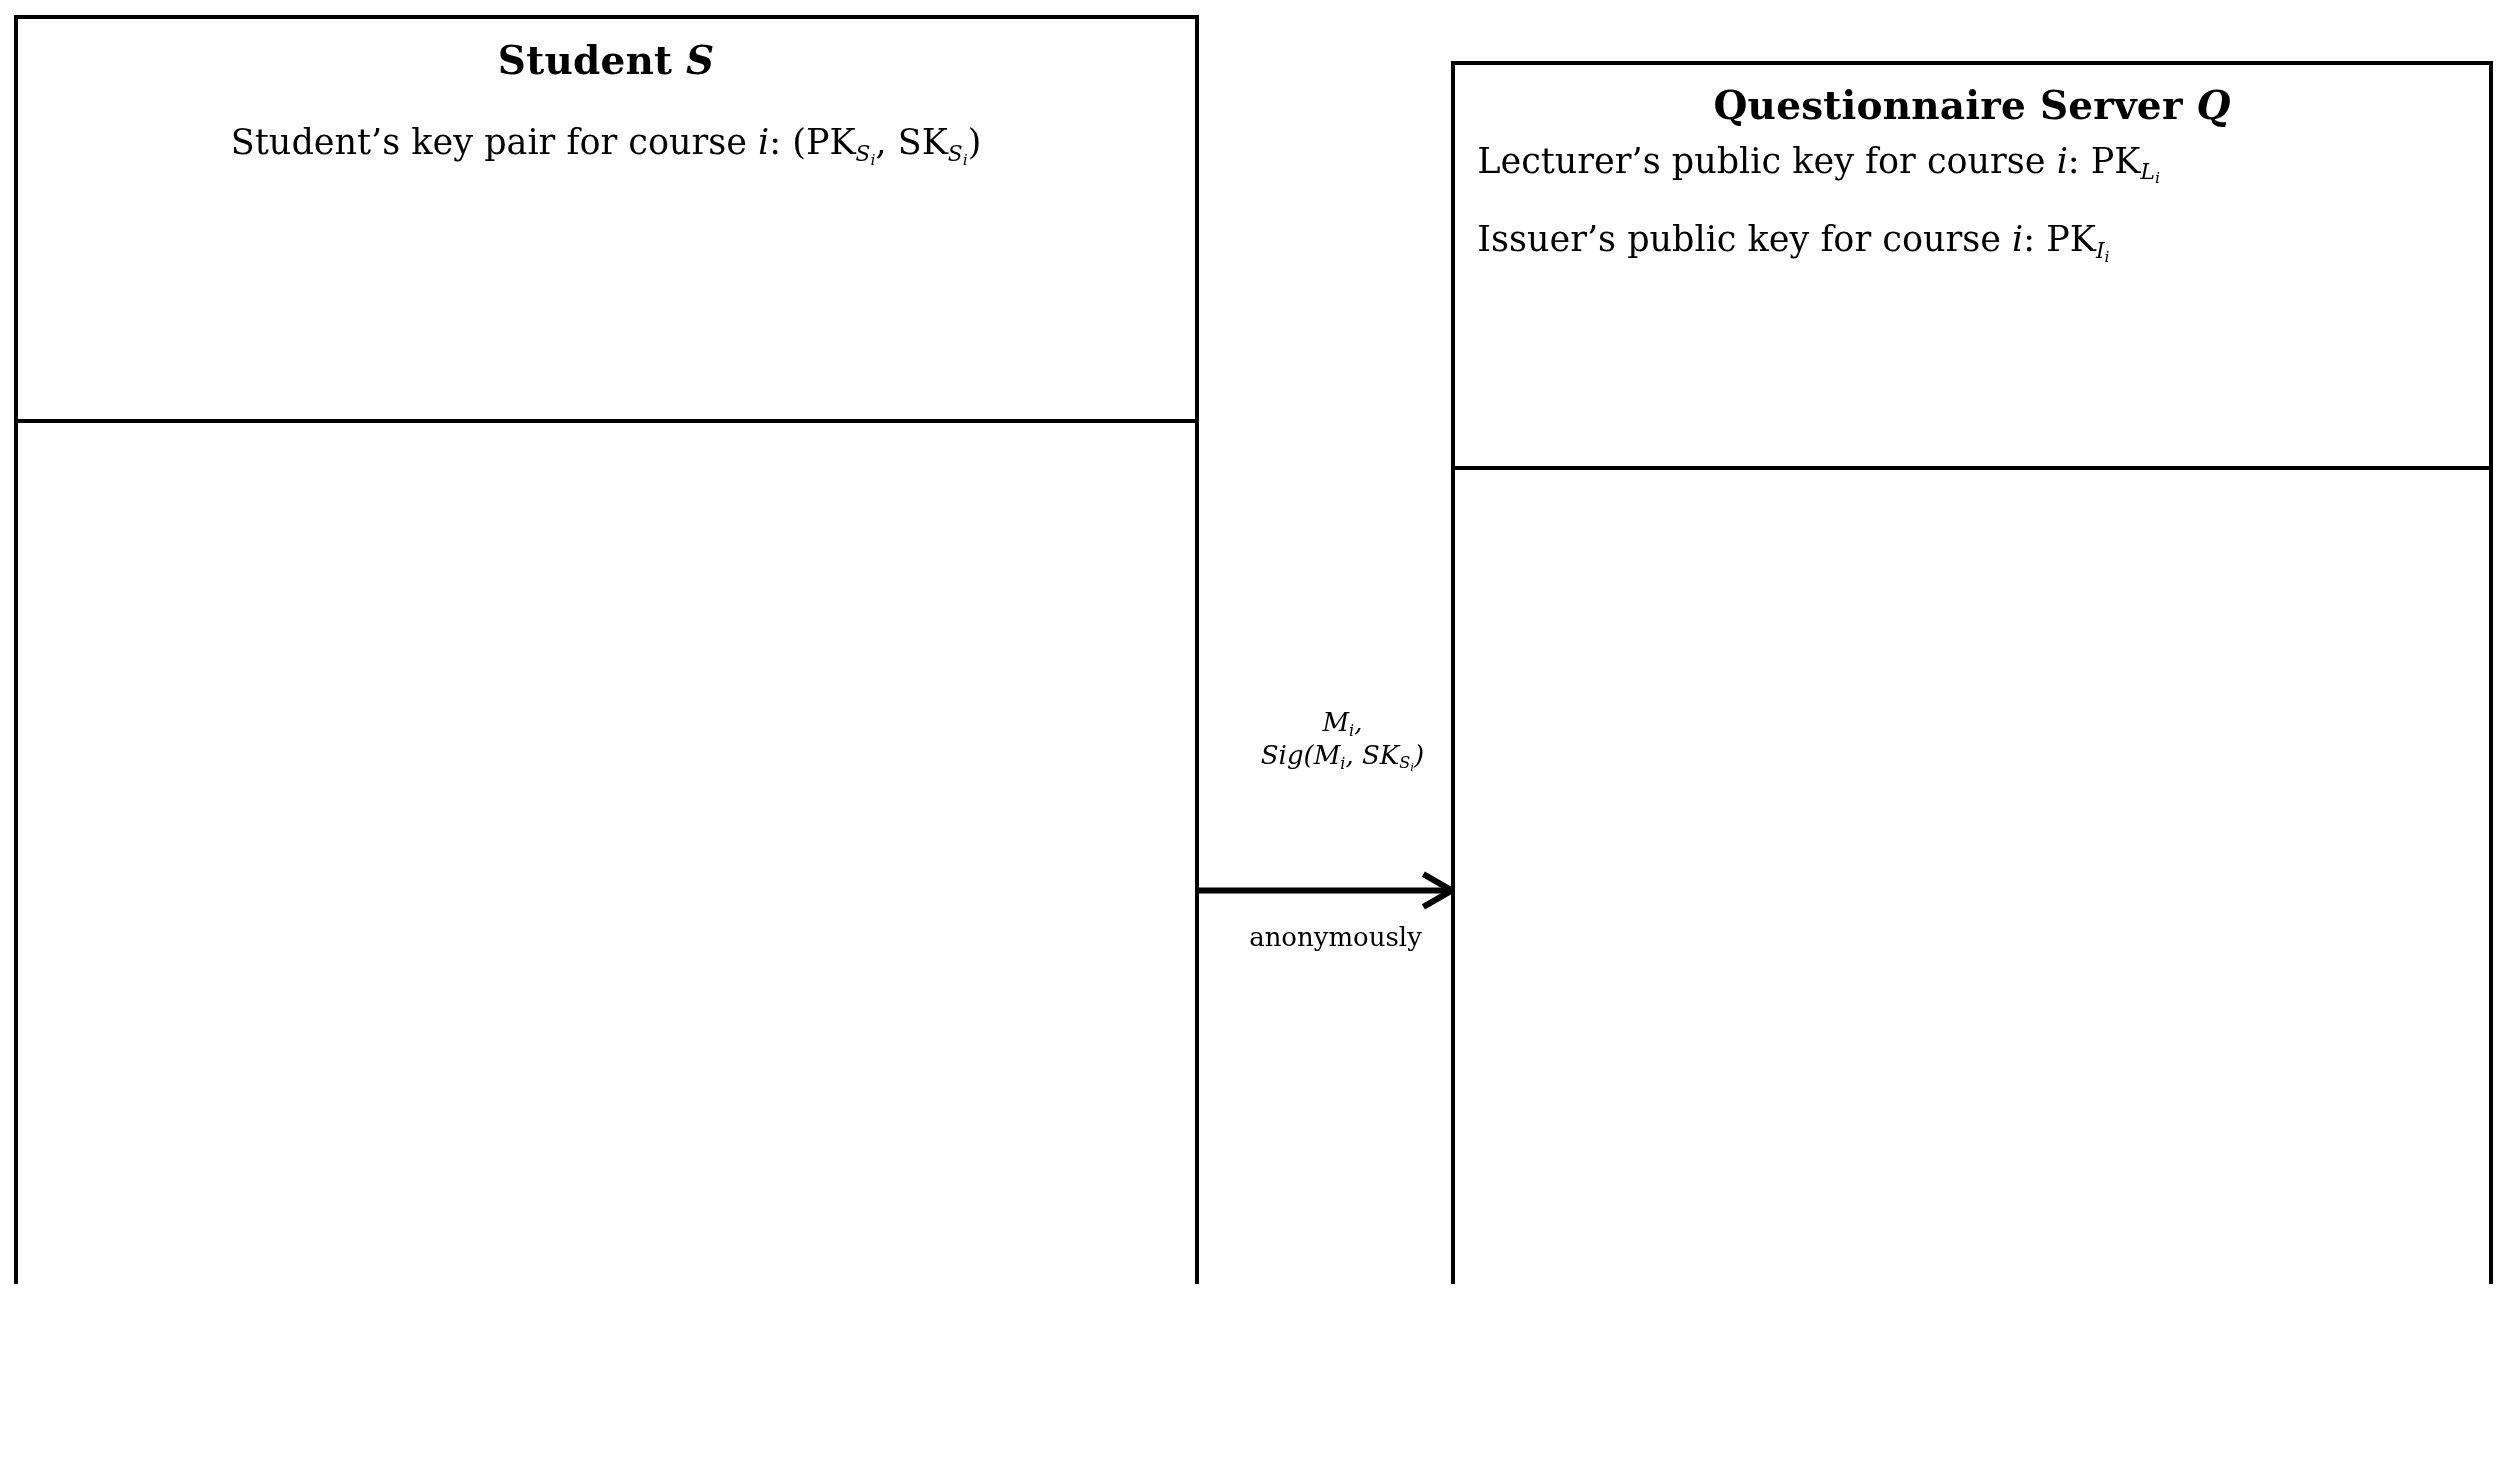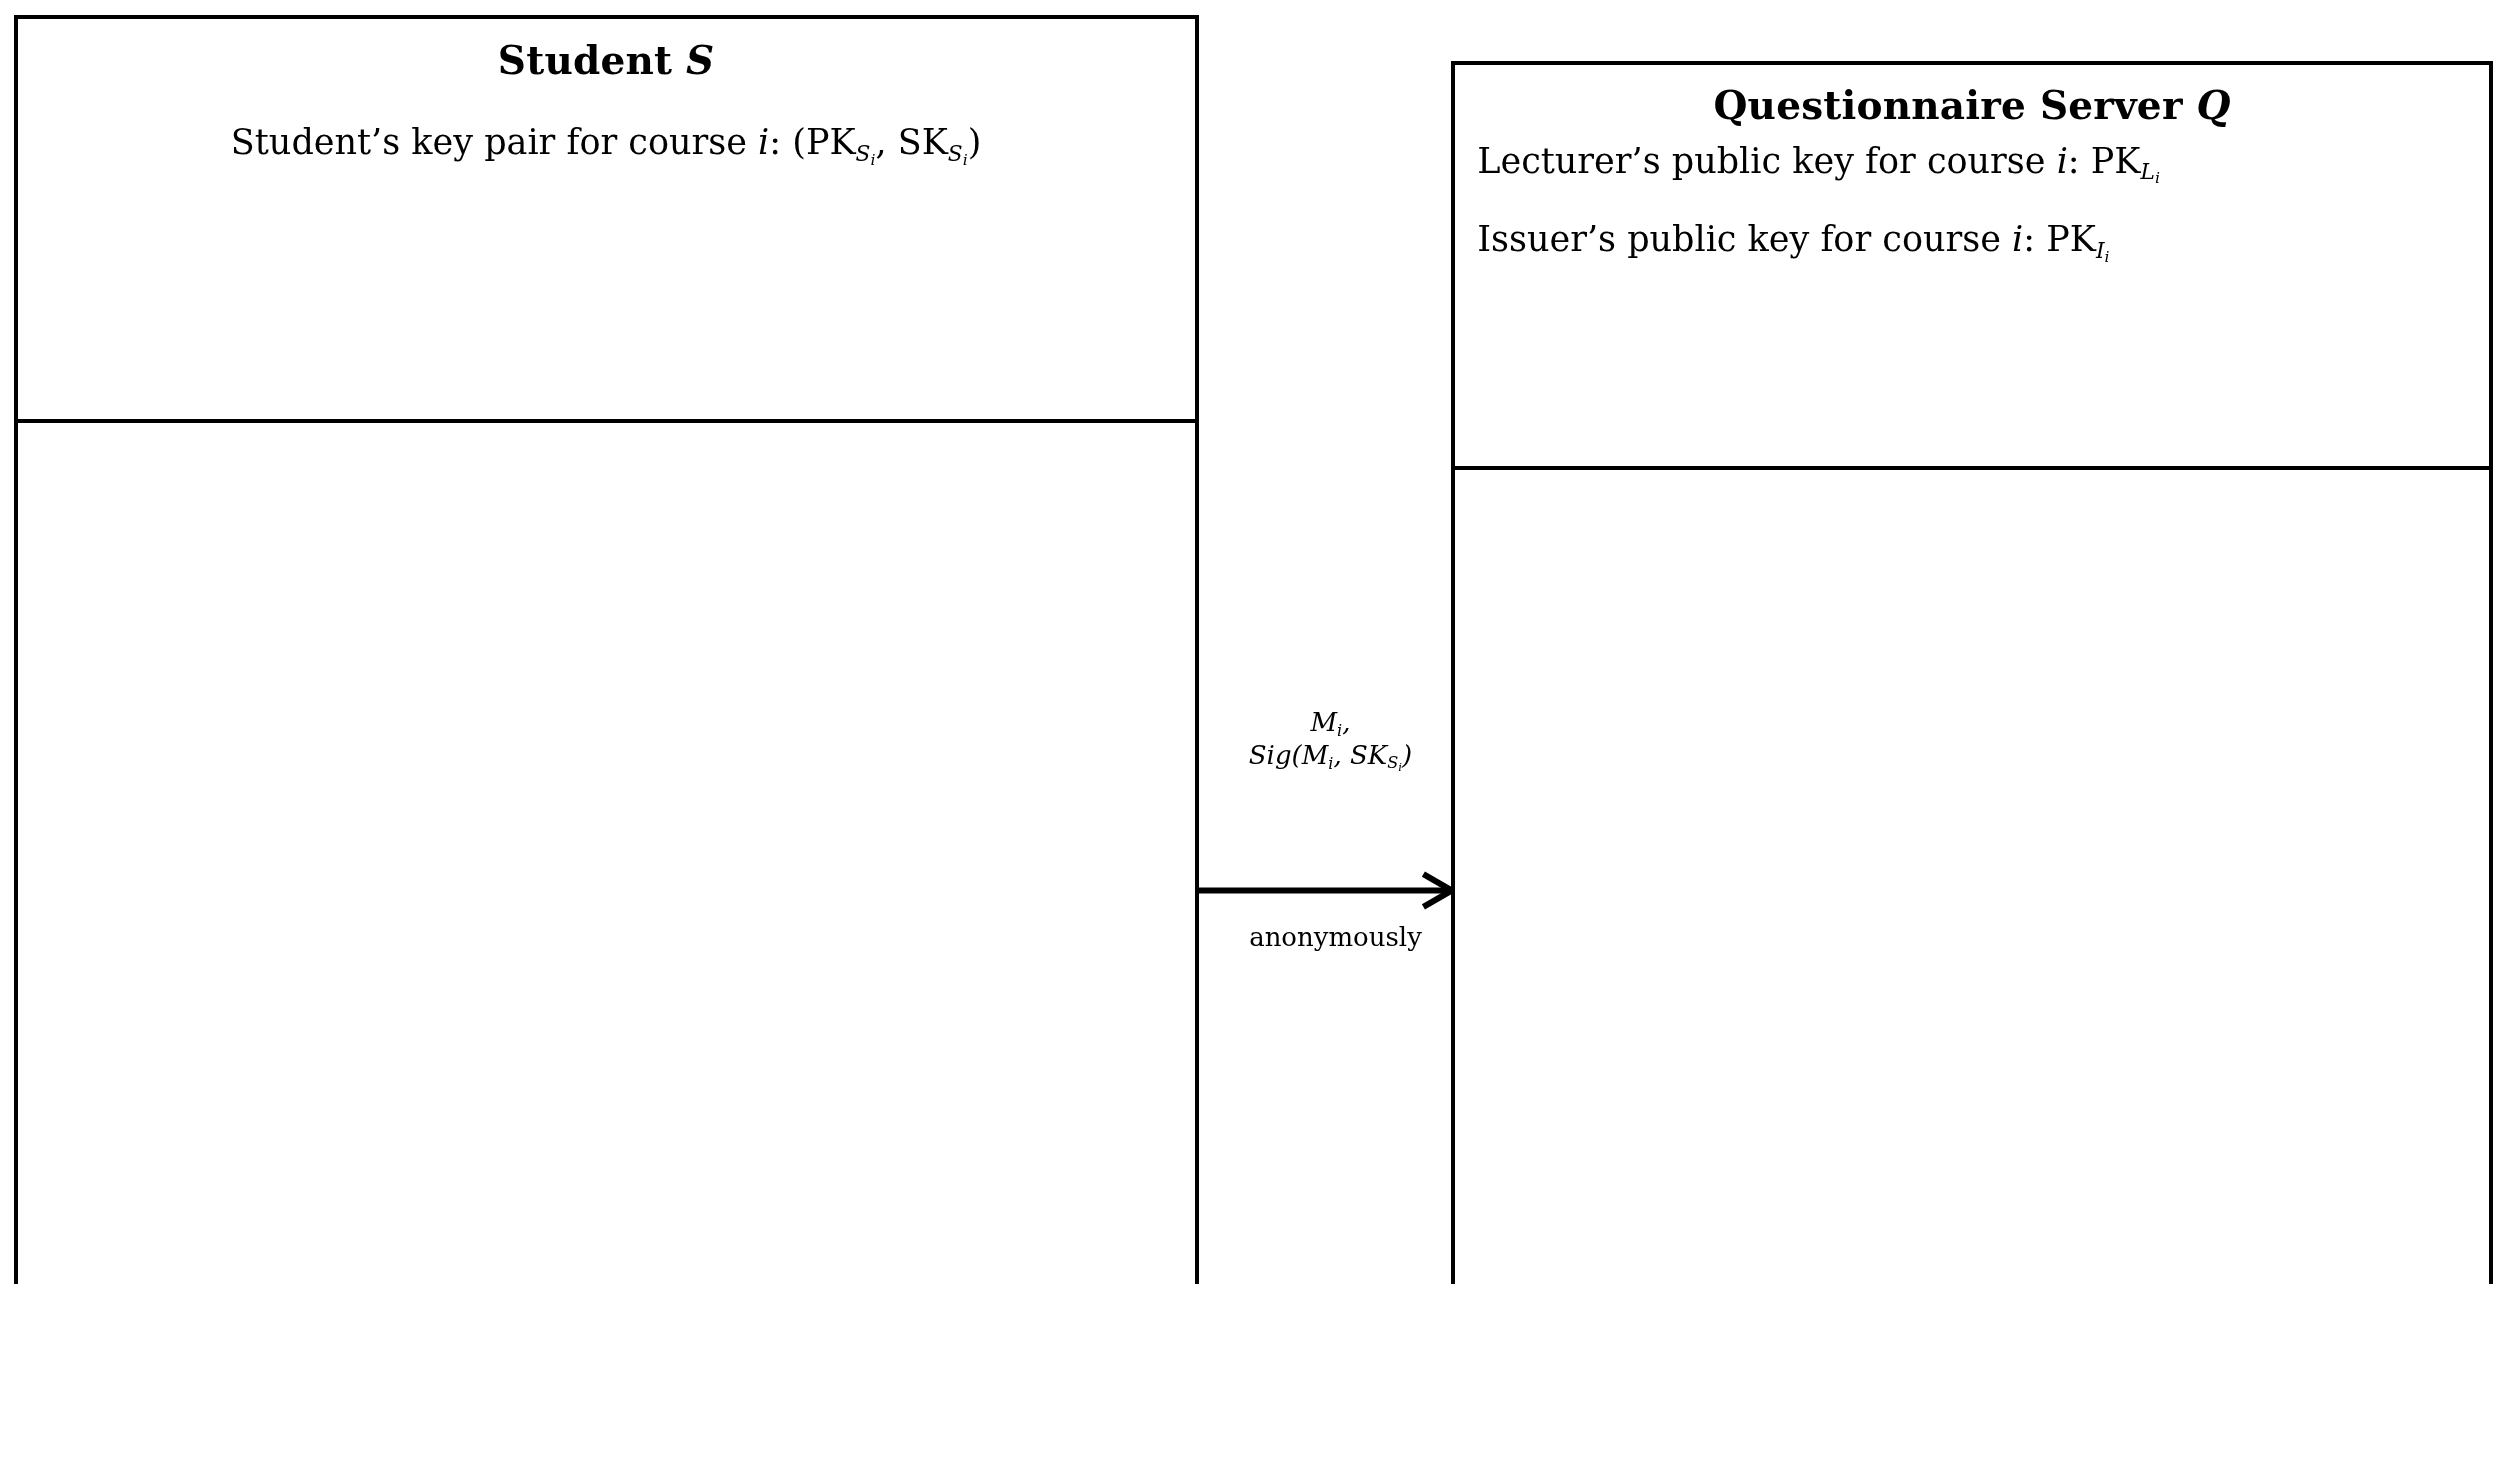--- a/index.html
+++ b/index.html
@@ -101,21 +101,21 @@
   
   #message-arrow {
     position: absolute;
     left: 1199px;
     top: 782px;
     width: 255px;
     height: 204px;
   }
   #arrow-label-top {
     position: absolute;
-    left: 4px;
+    left: 16px;
     top: -76px;
     width: 255px;
     text-align: center;
     font-size: 26px;
     line-height: 1.25;
     font-style: italic;
     white-space: nowrap;
   }
   #arrow-label-bottom {
     position: absolute;

